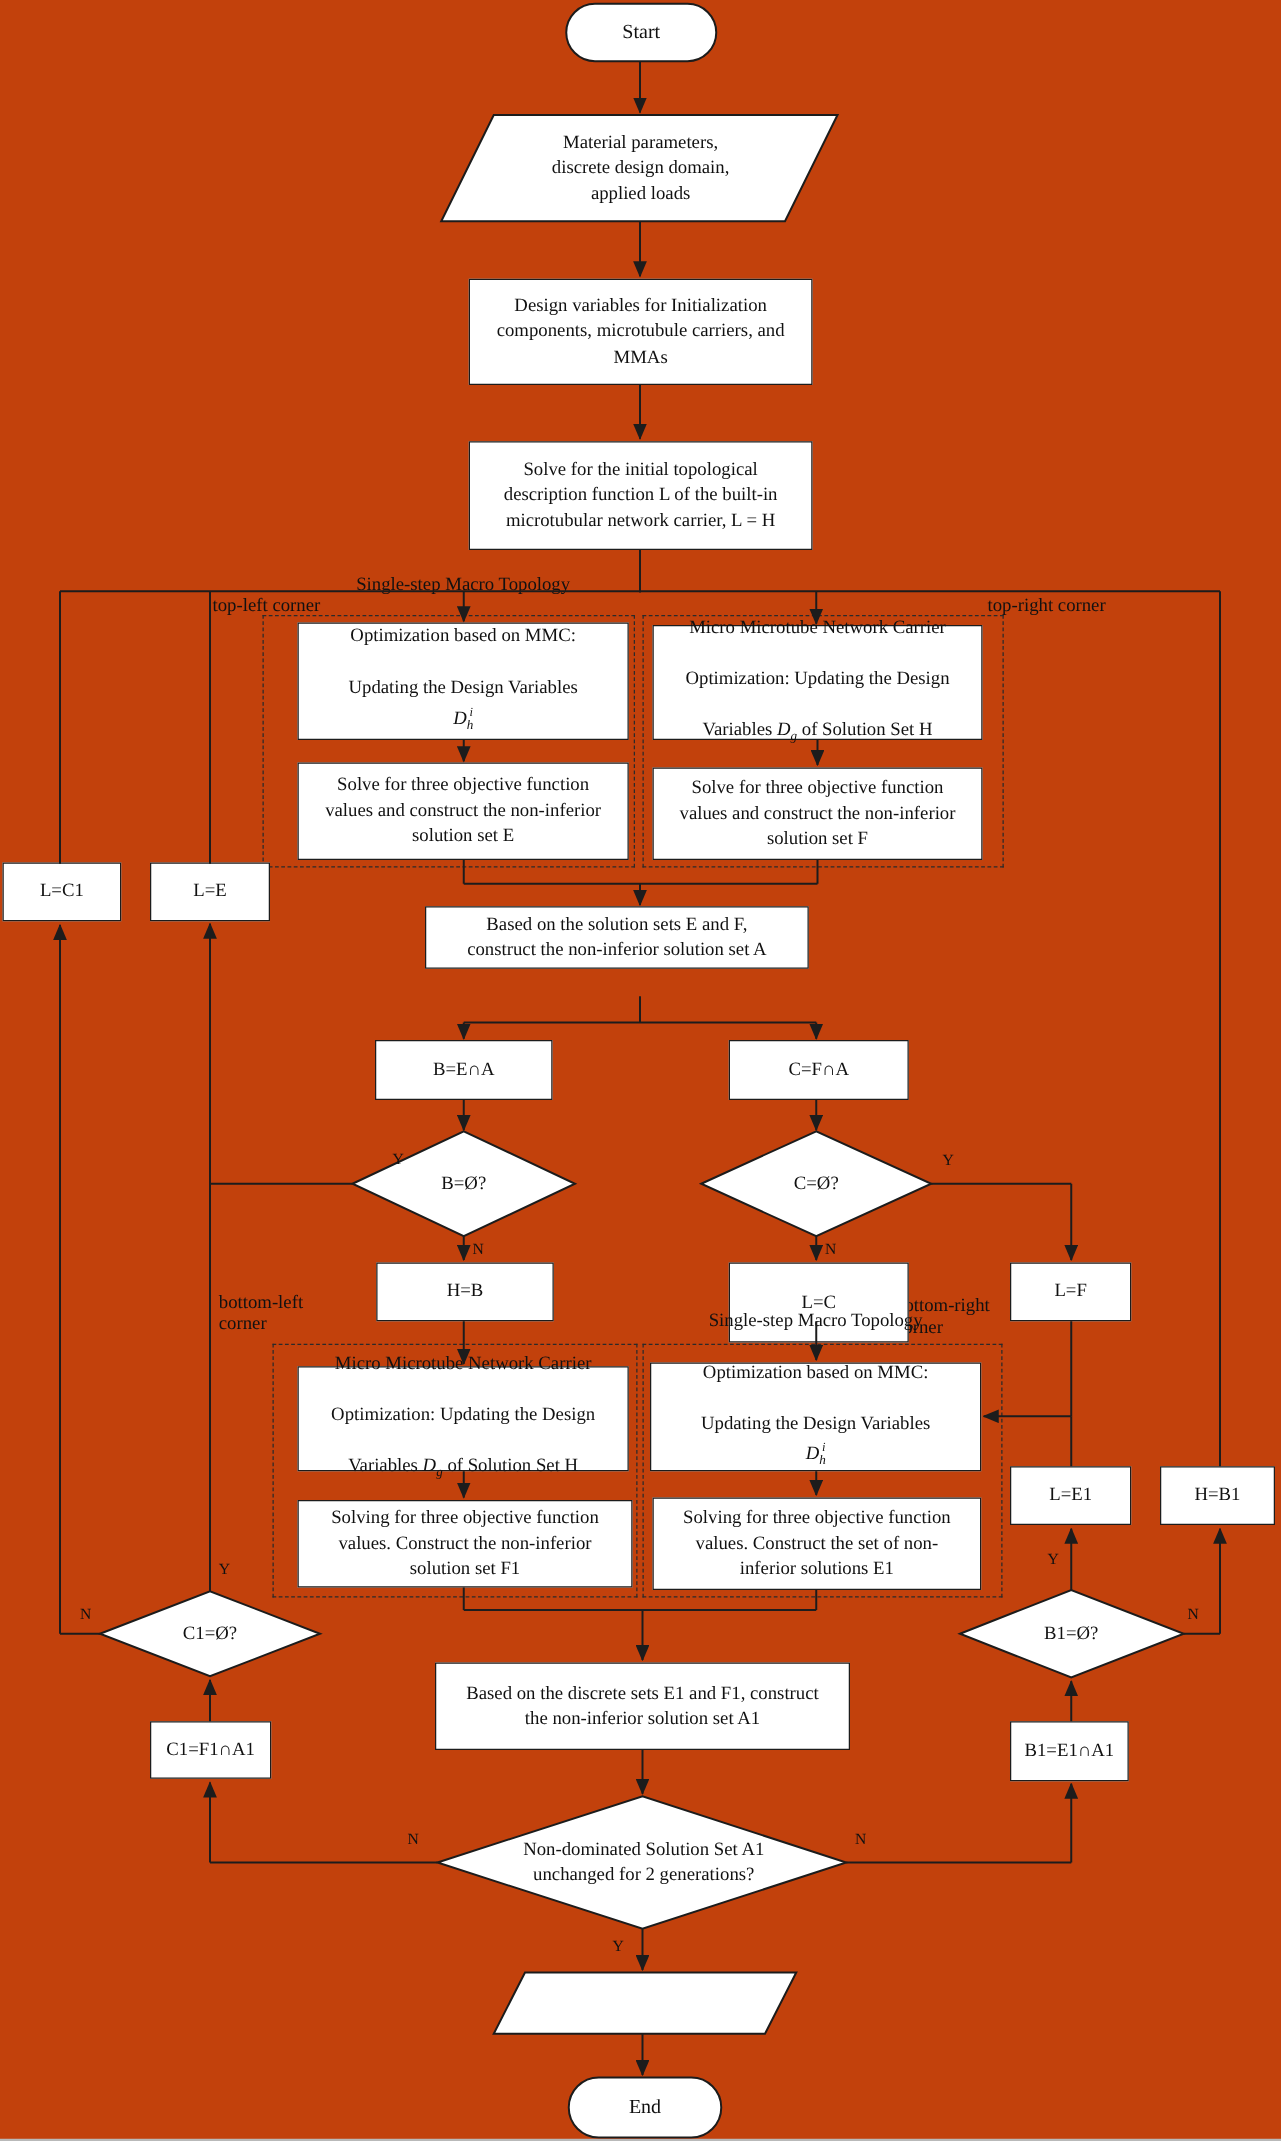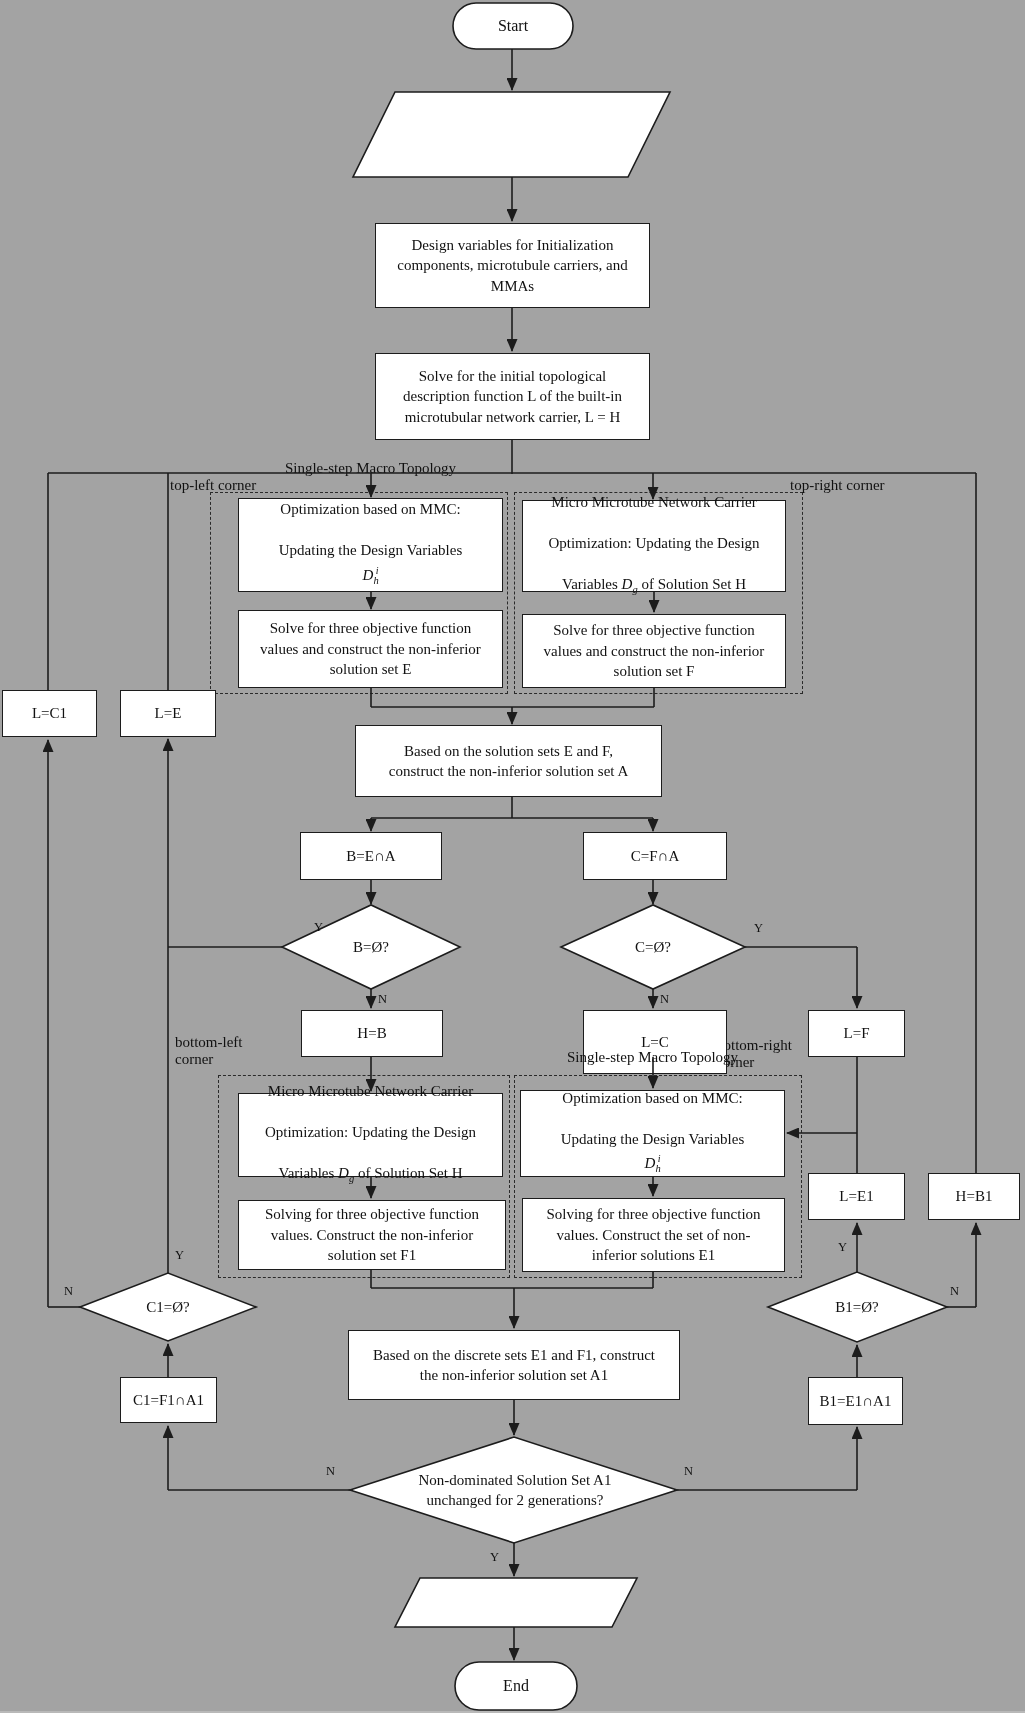--- a/index.html
+++ b/index.html
@@ -1,16 +1,16 @@
 <!DOCTYPE html>
 <html><head>
 <meta charset="utf-8">
 <style>
   html,body{margin:0;padding:0;background:#fff;}
-  #stage{position:relative;width:1025px;height:1713px;background:#a3a3a3;overflow:hidden;
+  #stage{position:relative;width:1025px;height:1713px;background:#c2410c;overflow:hidden;
          font-family:"Liberation Serif","DejaVu Serif",serif;color:#111;
          border-bottom:2px solid #b9b9b9;box-sizing:border-box;}
   svg.layer{position:absolute;left:0;top:0;pointer-events:none;}
   #shapes{z-index:1;}
   #lines{z-index:4;}
   .dash{position:absolute;border:1.7px dashed #2a2a2a;box-sizing:border-box;z-index:0;background:transparent;}
   .box{position:absolute;border:1.6px solid #1c1c1c;background:#fff;box-sizing:border-box;
        display:flex;align-items:center;justify-content:center;text-align:center;
        font-size:15px;line-height:20.5px;white-space:pre-line;z-index:3;}
   .txt{position:absolute;display:flex;align-items:center;justify-content:center;text-align:center;
@@ -39,20 +39,23 @@
       <polygon points="561,947 653,905 745,947 653,989"></polygon>
       <polygon points="80,1307 168,1273 256,1307 168,1341"></polygon>
       <polygon points="768,1307 857,1272 947,1307 857,1342"></polygon>
       <polygon points="350,1490 514,1437 677,1490 514,1543"></polygon>
       <polygon points="420,1578 637,1578 612,1627 395,1627"></polygon>
       <rect x="455" y="1662" width="122" height="48" rx="24"></rect>
     </g>
   </svg>
 
   <div class="txt" style="left:453px;top:3px;width:120px;height:46px;font-size:16px">Start</div>
+  <div class="txt" style="left:370px;top:92px;width:285px;height:85px">Material parameters,
+discrete design domain,
+applied loads</div>
 
   <div class="box" style="left:375px;top:223px;width:275px;height:85px">Design variables for Initialization
 components, microtubule carriers, and
 MMAs</div>
   <div class="box" style="left:375px;top:353px;width:275px;height:87px">Solve for the initial topological
 description function L of the built-in
 microtubular network carrier, L = H</div>
 
   <div class="corner" style="left:170px;top:477px;width:112px">top-left corner</div>
   <div class="corner" style="left:790px;top:477px;width:118px">top-right corner</div>
@@ -80,21 +83,21 @@
       <div><span>Variables </span><span class="mvar">D</span><sub>g</sub><span> of Solution Set H</span></div>
     </div>
   </div>
   <div class="box" style="left:522px;top:614px;width:264px;height:74px">Solve for three objective function
 values and construct the non-inferior
 solution set F</div>
 
   <div class="box" style="left:2px;top:690px;width:95px;height:47px">L=C1</div>
   <div class="box" style="left:120px;top:690px;width:96px;height:47px">L=E</div>
 
-  <div class="box" style="left:355px;top:725px;width:307px;height:72px">Based on the solution sets E and F,
+  <div class="box" style="left:340px;top:725px;width:307px;height:50px">Based on the solution sets E and F,
 construct the non-inferior solution set A</div>
   <div class="box" style="left:300px;top:832px;width:142px;height:48px">B=E∩A</div>
   <div class="box" style="left:583px;top:832px;width:144px;height:48px">C=F∩A</div>
 
   <div class="txt" style="left:306px;top:926px;width:130px;height:42px">B=Ø?</div>
   <div class="txt" style="left:588px;top:926px;width:130px;height:42px">C=Ø?</div>
   <span class="yn" style="left:314px;top:920px">Y</span>
   <span class="yn" style="left:378px;top:992px">N</span>
   <span class="yn" style="left:754px;top:921px">Y</span>
   <span class="yn" style="left:660px;top:992px">N</span>

